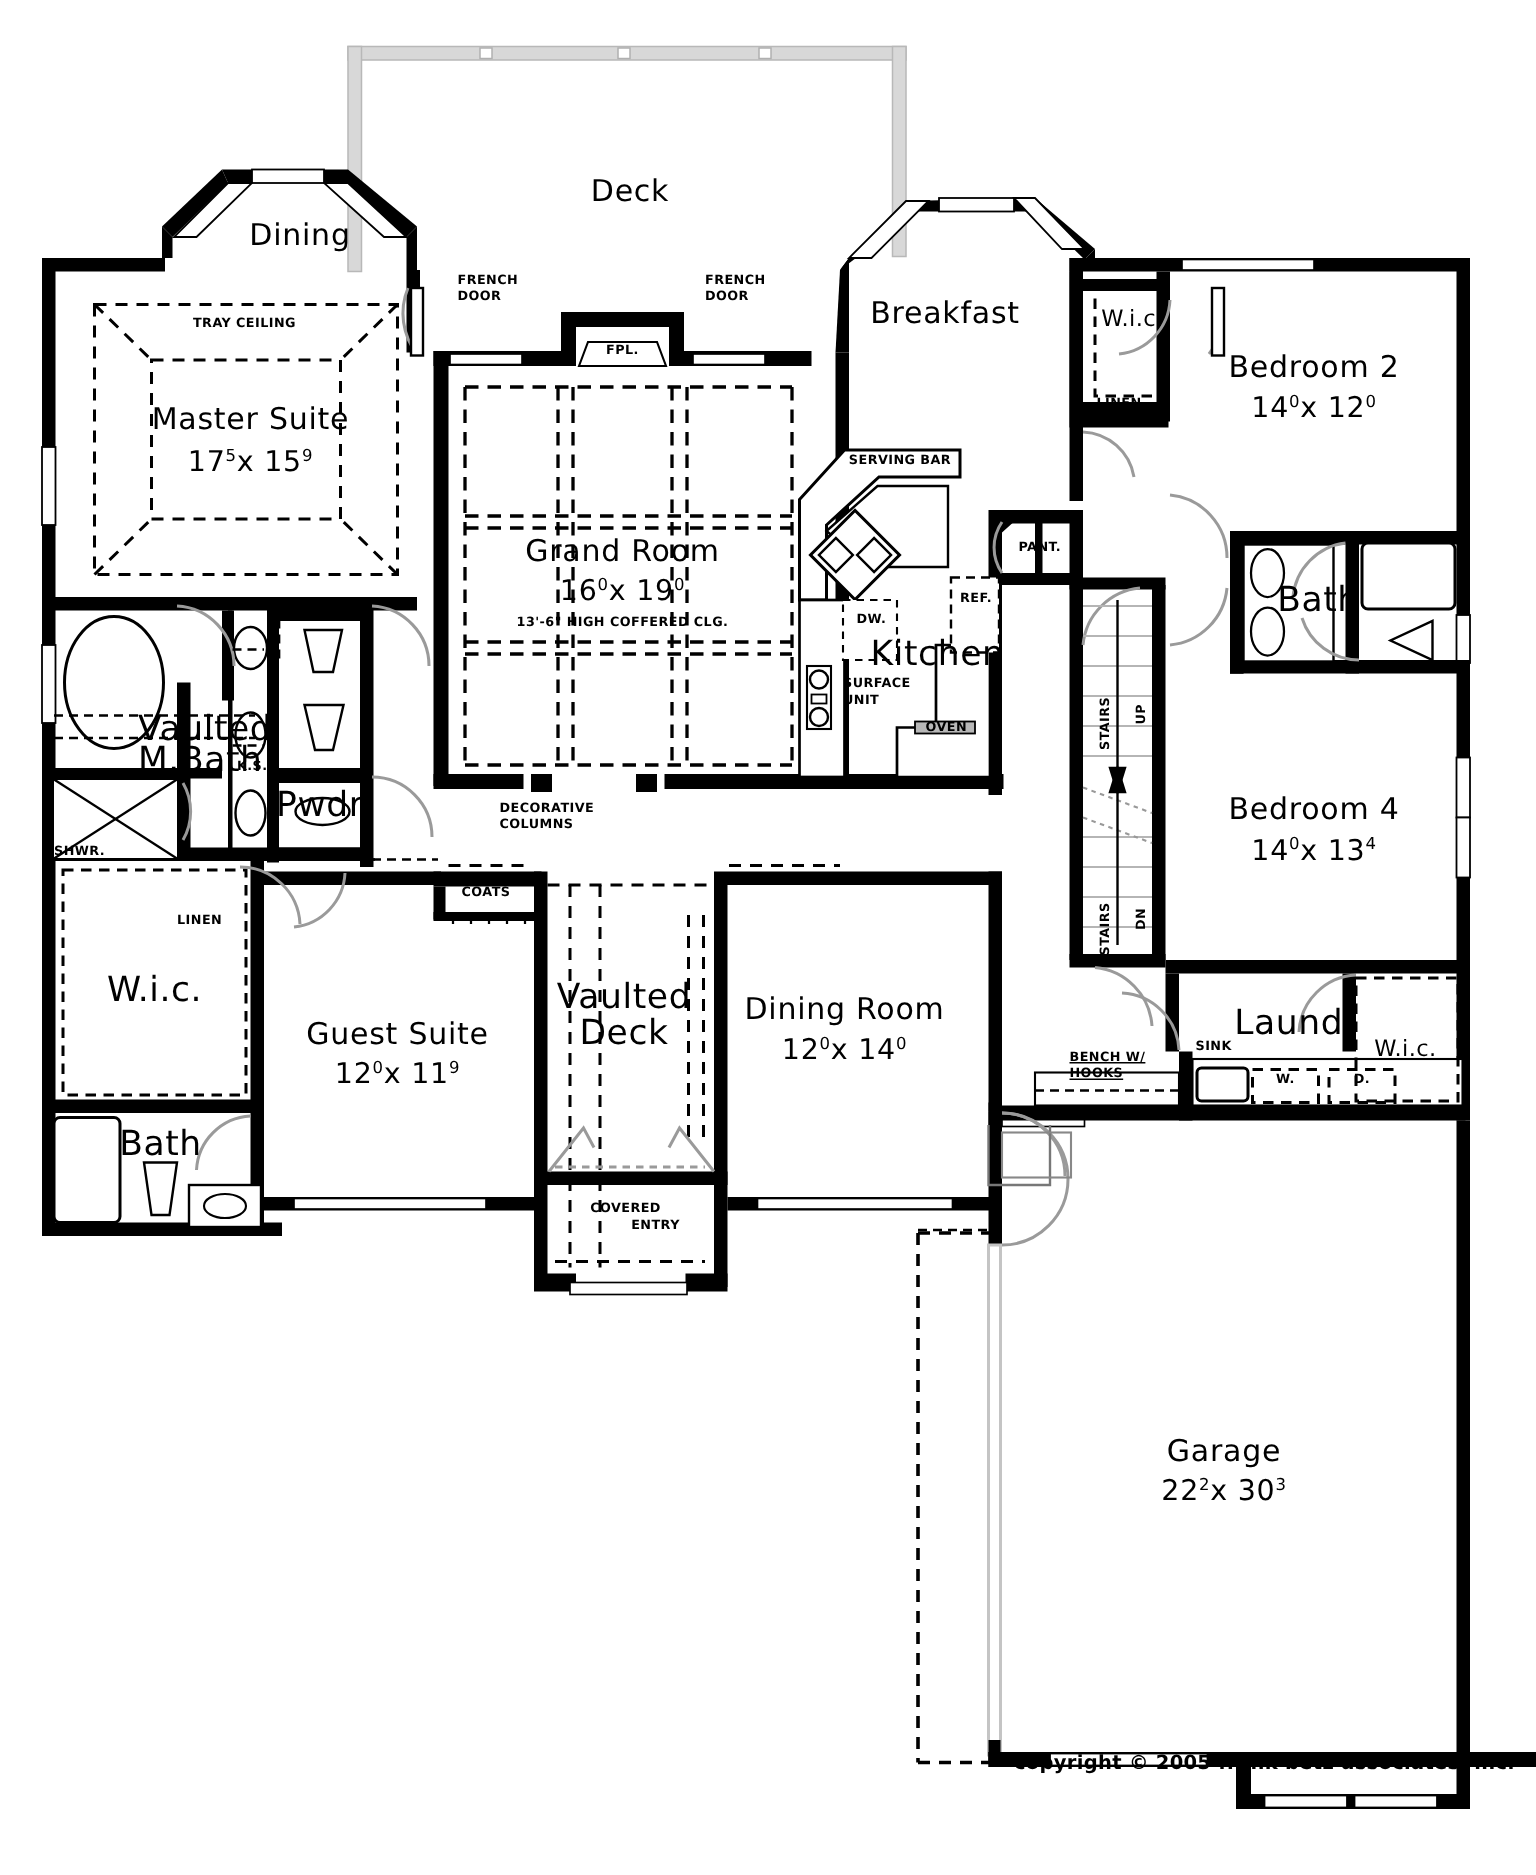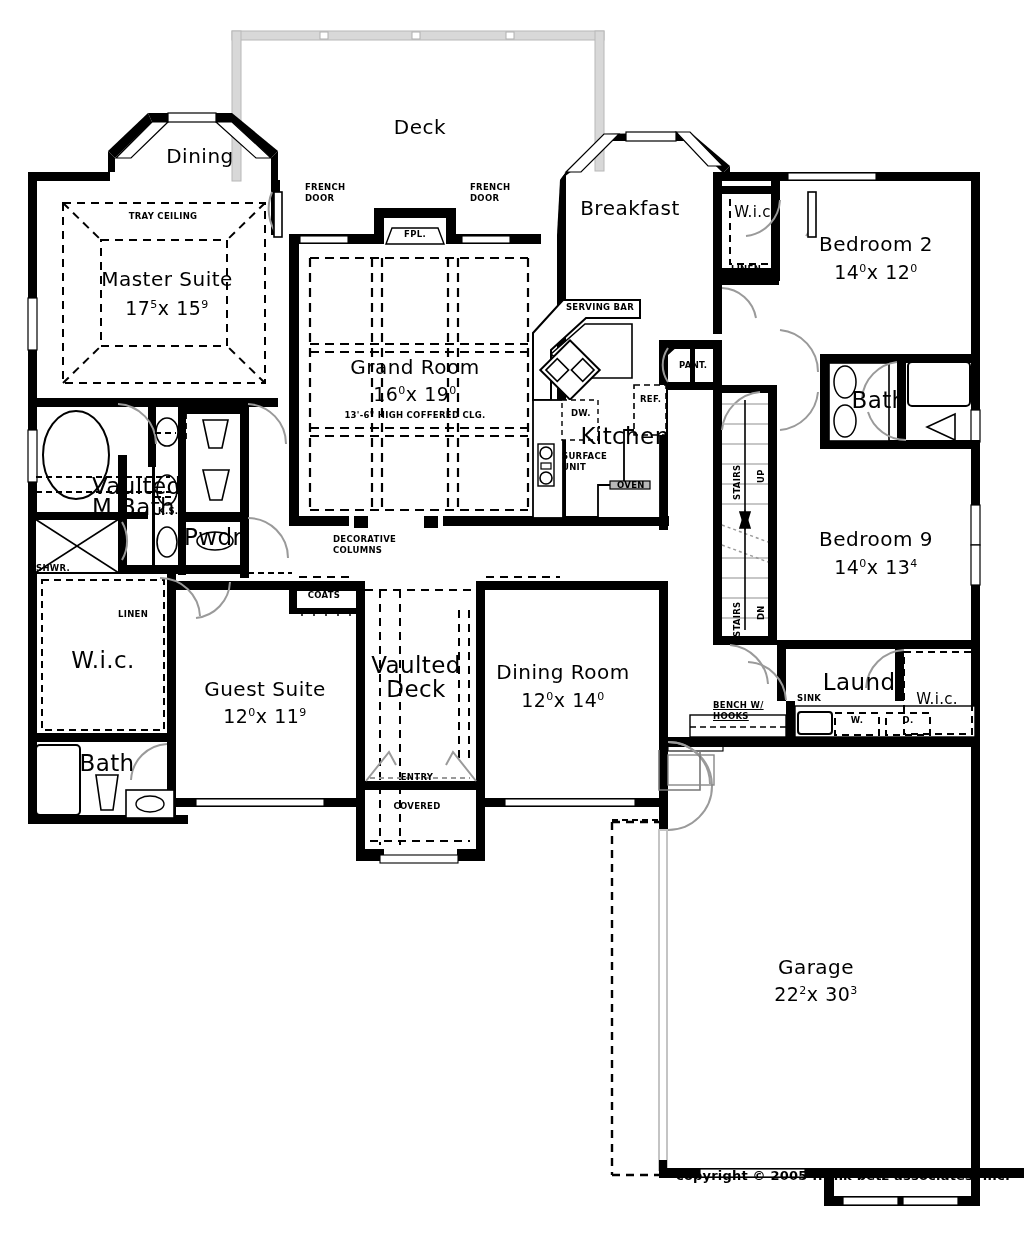--- a/index.html
+++ b/index.html
@@ -447,21 +447,21 @@
 <div class="lbl tiny-cap" style="left:617px;top:480px;">OVEN</div>
 
 <div class="lbl sm-name ctr" style="left:755px;top:203px;">W.i.c.</div>
 <div class="lbl tiny-cap ctr" style="left:746px;top:264px;">LINEN</div>
 <div class="lbl room-name ctr" style="left:876px;top:232px;">Bedroom 2</div>
 <div class="lbl room-dim ctr" style="left:876px;top:261px;">
   <span>14</span><sup>0</sup>x <span>12</span><sup>0</sup>
 </div>
 <div class="lbl mid-name ctr" style="left:879px;top:387px;">Bath</div>
 
-<div class="lbl room-name ctr" style="left:876px;top:527px;">Bedroom 9</div>
+<div class="lbl room-name ctr" style="left:876px;top:527px;">Bedroom 4</div>
 <div class="lbl room-dim ctr" style="left:876px;top:556px;">
   <span>14</span><sup>0</sup>x <span>13</span><sup>4</sup>
 </div>
 
 <div class="lbl tiny-cap vert" style="left:732px;top:500px;transform:rotate(-90deg);transform-origin:0 0;">STAIRS</div>
 <div class="lbl tiny-cap vert" style="left:756px;top:483px;transform:rotate(-90deg);transform-origin:0 0;">UP</div>
 <div class="lbl tiny-cap vert" style="left:732px;top:637px;transform:rotate(-90deg);transform-origin:0 0;">STAIRS</div>
 <div class="lbl tiny-cap vert" style="left:756px;top:620px;transform:rotate(-90deg);transform-origin:0 0;">DN</div>
 
 <div class="lbl mid-name ctr" style="left:863px;top:669px;">Laund.</div>
@@ -485,21 +485,21 @@
 
 <div class="lbl tiny-cap ctr" style="left:324px;top:590px;">COATS</div>
 <div class="lbl room-name ctr" style="left:265px;top:677px;">Guest Suite</div>
 <div class="lbl room-dim ctr" style="left:265px;top:705px;">
   <span>12</span><sup>0</sup>x <span>11</span><sup>9</sup>
 </div>
 
 <div class="lbl mid-name ctr" style="left:416px;top:652px;">Vaulted</div>
 <div class="lbl mid-name ctr" style="left:416px;top:676px;">Deck</div>
 <div class="lbl tiny-cap ctr" style="left:417px;top:801px;">COVERED</div>
-<div class="lbl tiny-cap ctr" style="left:417px;top:772px;">ENTRY</div>
+<div class="lbl tiny-cap ctr" style="left:417px;top:812px;padding-left:40px;">ENTRY</div>
 
 <div class="lbl room-name ctr" style="left:563px;top:660px;">Dining Room</div>
 <div class="lbl room-dim ctr" style="left:563px;top:689px;">
   <span>12</span><sup>0</sup>x <span>14</span><sup>0</sup>
 </div>
 
 <div class="lbl room-name ctr" style="left:816px;top:955px;">Garage</div>
 <div class="lbl room-dim ctr" style="left:816px;top:983px;">
   <span>22</span><sup>2</sup>x <span>30</span><sup>3</sup>
 </div>

